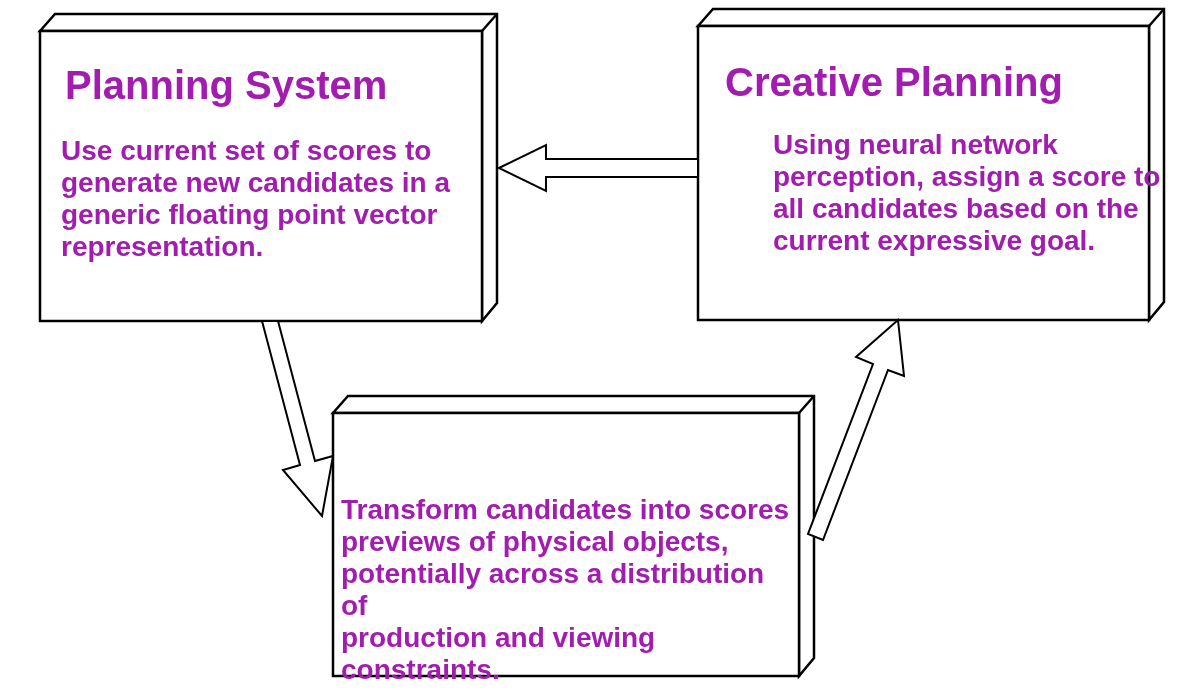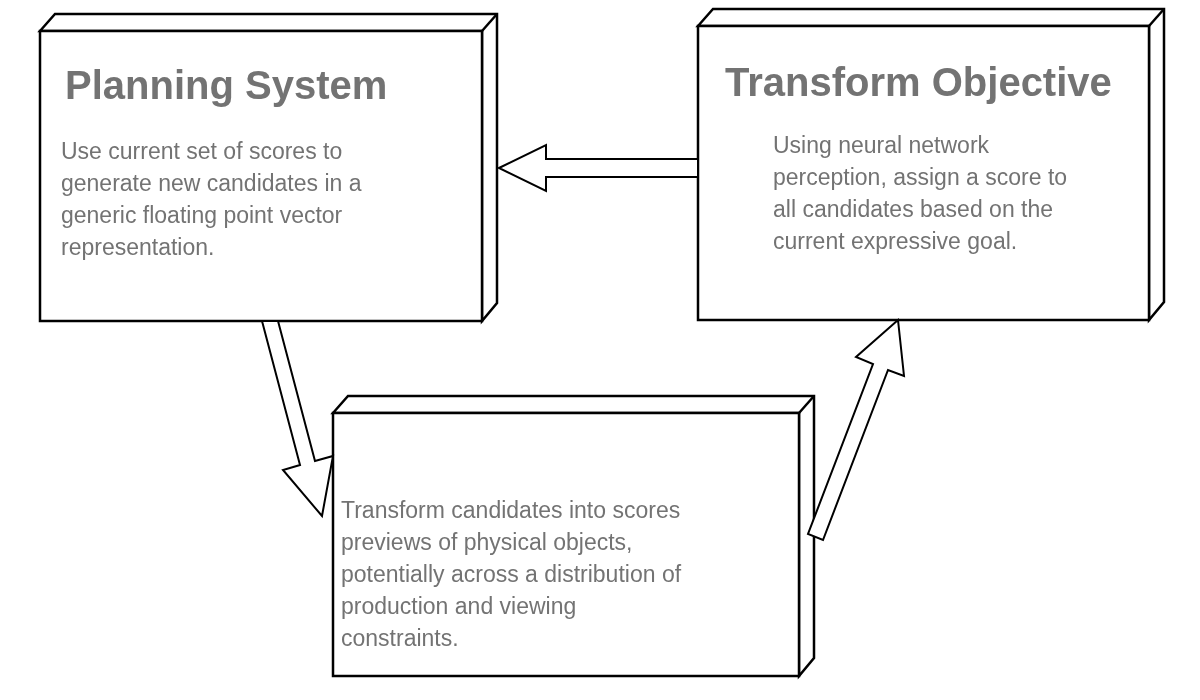--- a/index.html
+++ b/index.html
@@ -7,21 +7,21 @@
     padding: 0;
     background: #ffffff;
   }
   .canvas {
     position: relative;
     width: 1200px;
     height: 700px;
     background: #ffffff;
     overflow: hidden;
     font-family: "Liberation Sans", sans-serif;
-    color: #737373;
+    color: #a21caf;
   }
   .shape-layer {
     position: absolute;
     left: 0;
     top: 0;
     width: 1200px;
     height: 700px;
   }
   .box-face {
     fill: #ffffff;
@@ -40,23 +40,23 @@
   }
   .box-title {
     position: absolute;
     font-size: 40px;
     line-height: 40px;
     font-weight: 700;
     white-space: pre;
   }
   .box-body {
     position: absolute;
-    font-size: 23px;
+    font-size: 28px;
     line-height: 32px;
-    font-weight: 400;
+    font-weight: 700;
     white-space: pre-line;
   }
 </style>
 </head>
 <body>
 
 <div class="canvas">
 
   <svg class="shape-layer" viewBox="0 0 1200 700" xmlns="http://www.w3.org/2000/svg">
 
@@ -84,21 +84,21 @@
 
     <polygon class="flow-arrow" points="898,320 904,376 888,370 823,540 808,534 873,364 856,357"></polygon>
   </svg>
 
   <div class="box-title" style="left:65px; top:65px;">Planning System</div>
   <div class="box-body" style="left:61px; top:135px; width:430px;">Use current set of scores to
 generate new candidates in a
 generic floating point vector
 representation.</div>
 
-  <div class="box-title" style="left:725px; top:62px;">Transform Objective</div>
+  <div class="box-title" style="left:725px; top:62px;">Creative Planning</div>
   <div class="box-body" style="left:725px; top:129px; width:430px;margin-left:48px;">Using neural network
 perception, assign a score to
 all candidates based on the
 current expressive goal.</div>
 
   <div class="box-body" style="left:341px; top:494px; width:450px;">Transform candidates into scores
 previews of physical objects,
 potentially across a distribution of
 production and viewing
 constraints.</div>

